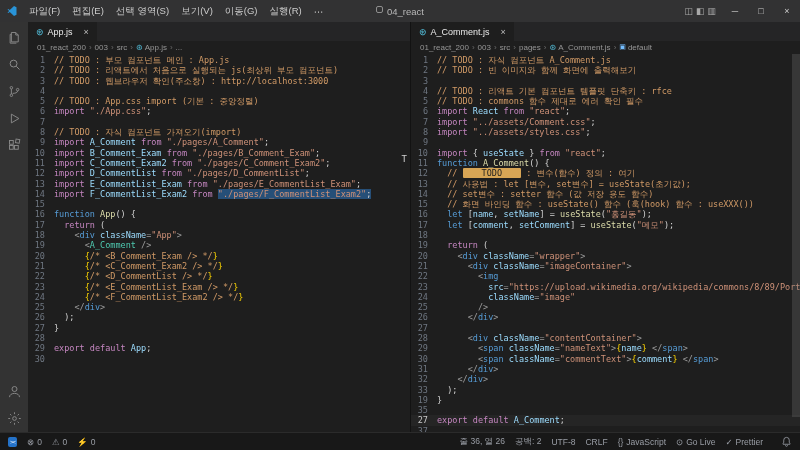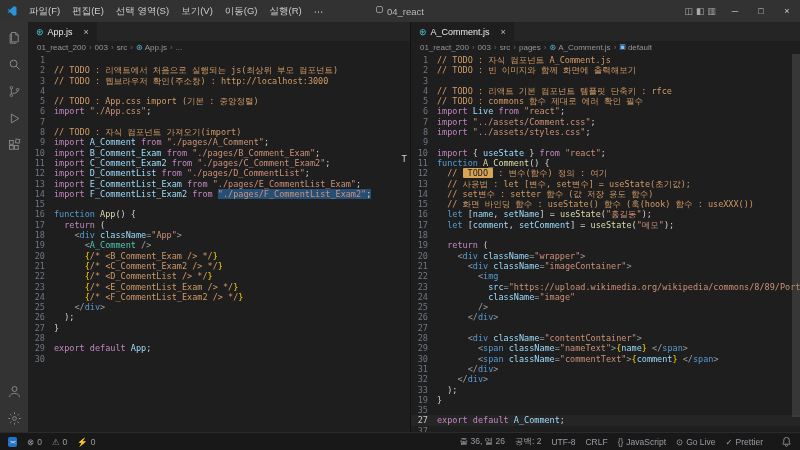--- a/index.html
+++ b/index.html
@@ -54,21 +54,21 @@
   .gutter{flex:0 0 26px;text-align:right;padding-right:9px;color:#6e7681}
   .line.active .gutter{color:#c6c6c6}
   .content{white-space:pre}
 
   
   .c{color:#d19a66}.k{color:#c586c0}.b{color:#569cd6}.v{color:#9cdcfe}.f{color:#dcdcaa}
   .t{color:#569cd6}.cl{color:#4ec9b0}.a{color:#9cdcfe}.p{color:#9c9c9c}.w{color:#d4d4d4}
   .s{color:#ce9178}.br{color:#ffd700}
   .ln{}
   .sl{background:#264f78}
-  .hl{background:#d7a555;color:#1e1e1e;border-radius:1px;padding:0 5px}
+  .hl{background:#d7a555;color:#1e1e1e;border-radius:1px;padding:0 19px}
 
   .scrollbar{position:absolute;top:0;right:0;bottom:0;width:8px}
   .sb-thumb{position:absolute;top:0;right:0;width:8px;height:96%;
             background:rgba(121,121,121,0.28)}
   .stray-t{position:absolute;right:3px;top:100px;color:#d0d0d0;font-size:9px;
            font-family:"DejaVu Sans Mono",monospace}
 
   
   .statusbar{height:18px;background:#181818;border-top:1px solid #2b2b2b;
              display:flex;align-items:center;justify-content:space-between;
@@ -197,21 +197,21 @@
             <span class="bc-react">⊛</span>
             <span>App.js</span>
           </span>
           <span class="bc-sep">›</span>
           <span class="bc-item">
             <span>...</span>
           </span>
         </div>
       <div class="code">
         <span class="stray-t">T</span>
-      <div class="line"><span class="gutter">1</span></div>
+      <div class="line"><span class="gutter">1</span><span class="content"><span class="c">// TODO : 부모 컴포넌트 메인 : App.js</span></span></div>
           <div class="line"><span class="gutter">2</span><span class="content"><span class="c">// TODO : 리액트에서 처음으로 실행되는 js(최상위 부모 컴포넌트)</span></span></div>
           <div class="line"><span class="gutter">3</span><span class="content"><span class="c">// TODO : 웹브라우저 확인(주소창) : </span><span class="c ln">http://localhost:3000</span></span></div>
           <div class="line"><span class="gutter">4</span><span class="content">&nbsp;</span></div>
           <div class="line"><span class="gutter">5</span><span class="content"><span class="c">// TODO : App.css import (기본 : 중앙정렬)</span></span></div>
           <div class="line"><span class="gutter">6</span><span class="content"><span class="k">import</span><span class="w"> </span><span class="s">"./App.css"</span><span class="w">;</span></span></div>
           <div class="line"><span class="gutter">7</span><span class="content">&nbsp;</span></div>
           <div class="line"><span class="gutter">8</span><span class="content"><span class="c">// TODO : 자식 컴포넌트 가져오기(import)</span></span></div>
           <div class="line"><span class="gutter">9</span><span class="content"><span class="k">import</span><span class="w"> </span><span class="v">A_Comment</span><span class="w"> </span><span class="k">from</span><span class="w"> </span><span class="s">"./pages/A_Comment"</span><span class="w">;</span></span></div>
           <div class="line"><span class="gutter">10</span><span class="content"><span class="k">import</span><span class="w"> </span><span class="v">B_Comment_Exam</span><span class="w"> </span><span class="k">from</span><span class="w"> </span><span class="s">"./pages/B_Comment_Exam"</span><span class="w">;</span></span></div>
           <div class="line"><span class="gutter">11</span><span class="content"><span class="k">import</span><span class="w"> </span><span class="v">C_Comment_Exam2</span><span class="w"> </span><span class="k">from</span><span class="w"> </span><span class="s">"./pages/C_Comment_Exam2"</span><span class="w">;</span></span></div>
@@ -274,21 +274,21 @@
         </div>
       <div class="code">
         <div class="scrollbar">
           <div class="sb-thumb"></div>
         </div>
       <div class="line"><span class="gutter">1</span><span class="content"><span class="c">// TODO : 자식 컴포넌트 A_Comment.js</span></span></div>
           <div class="line"><span class="gutter">2</span><span class="content"><span class="c">// TODO : 빈 이미지와 함께 화면에 출력해보기</span></span></div>
           <div class="line"><span class="gutter">3</span><span class="content">&nbsp;</span></div>
           <div class="line"><span class="gutter">4</span><span class="content"><span class="c">// TODO : 리액트 기본 컴포넌트 템플릿 단축키 : rfce</span></span></div>
           <div class="line"><span class="gutter">5</span><span class="content"><span class="c">// TODO : commons 함수 제대로 에러 확인 필수</span></span></div>
-          <div class="line"><span class="gutter">6</span><span class="content"><span class="k">import</span><span class="w"> </span><span class="v">Live</span><span class="w"> </span><span class="k">from</span><span class="w"> </span><span class="s">"react"</span><span class="w">;</span></span></div>
+          <div class="line"><span class="gutter">6</span><span class="content"><span class="k">import</span><span class="w"> </span><span class="v">React</span><span class="w"> </span><span class="k">from</span><span class="w"> </span><span class="s">"react"</span><span class="w">;</span></span></div>
           <div class="line"><span class="gutter">7</span><span class="content"><span class="k">import</span><span class="w"> </span><span class="s">"../assets/Comment.css"</span><span class="w">;</span></span></div>
           <div class="line"><span class="gutter">8</span><span class="content"><span class="k">import</span><span class="w"> </span><span class="s">"../assets/styles.css"</span><span class="w">;</span></span></div>
           <div class="line"><span class="gutter">9</span><span class="content">&nbsp;</span></div>
           <div class="line"><span class="gutter">10</span><span class="content"><span class="k">import</span><span class="w"> { </span><span class="v">useState</span><span class="w"> } </span><span class="k">from</span><span class="w"> </span><span class="s">"react"</span><span class="w">;</span></span></div>
           <div class="line"><span class="gutter">11</span><span class="content"><span class="b">function</span><span class="w"> </span><span class="f">A_Comment</span><span class="w">() {</span></span></div>
           <div class="line"><span class="gutter">12</span><span class="content"><span class="w">  </span><span class="c">// </span><span class="hl">TODO</span><span class="c"> : 변수(함수) 정의 : 여기</span></span></div>
           <div class="line"><span class="gutter">13</span><span class="content"><span class="w">  </span><span class="c">// 사용법 : let [변수, set변수] = useState(초기값);</span></span></div>
           <div class="line"><span class="gutter">14</span><span class="content"><span class="w">  </span><span class="c">// set변수 : setter 함수 (값 저장 용도 함수)</span></span></div>
           <div class="line"><span class="gutter">15</span><span class="content"><span class="w">  </span><span class="c">// 화면 바인딩 함수 : useState() 함수 (훅(hook) 함수 : useXXX())</span></span></div>
           <div class="line"><span class="gutter">16</span><span class="content"><span class="w">  </span><span class="b">let</span><span class="w"> [</span><span class="v">name</span><span class="w">, </span><span class="v">setName</span><span class="w">] = </span><span class="f">useState</span><span class="w">(</span><span class="s">"홍길동"</span><span class="w">);</span></span></div>

